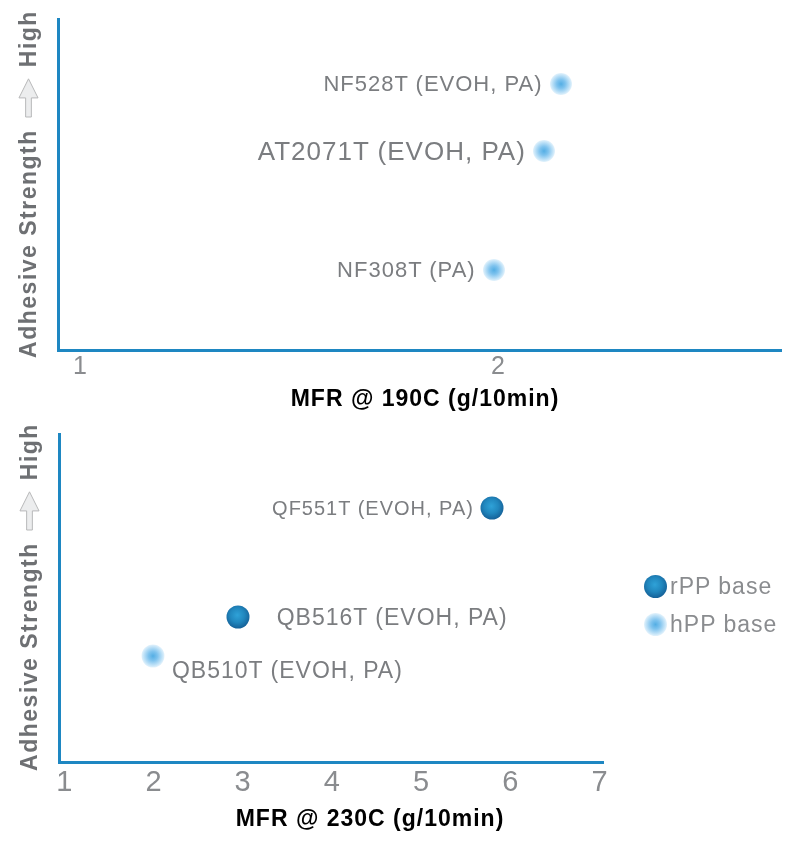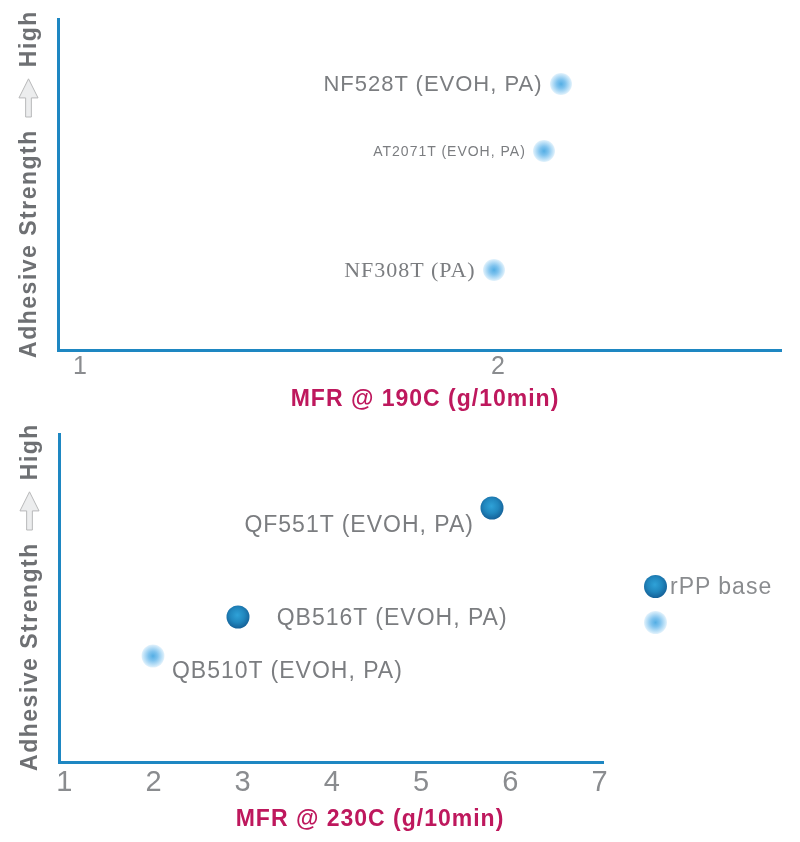--- a/index.html
+++ b/index.html
@@ -16,21 +16,21 @@
 
   .ylabel{
     position:absolute;display:flex;align-items:center;gap:10px;white-space:nowrap;
     font-weight:bold;font-size:23px;letter-spacing:1.5px;color:#6E7073;
     transform:translate(-50%,-50%) rotate(-90deg);
   }
   .ylabel .arrow-svg{flex:0 0 auto;}
 
   .xlabel{
     position:absolute;transform:translateX(-50%);white-space:nowrap;
-    font-weight:bold;font-size:23px;letter-spacing:1px;color:#be185d;
+    font-weight:bold;font-size:23px;letter-spacing:1px;color:#000000;
   }
 
   .tick{
     position:absolute;transform:translateX(-50%);
     color:#8A8C8F;line-height:1;
   }
 
   .dot{border-radius:50%;display:inline-block;}
   .dot.rpp{background:radial-gradient(circle at 47% 42%, #2FA2D8 0%, #2187BE 40%, #16639A 72%, #124F7E 100%);}
   .dot.hpp{background:radial-gradient(circle at 50% 50%, #54AEE4 0%, #7FC3EE 28%, #C4E4F8 58%, #FFFFFF 82%);}
@@ -63,23 +63,23 @@
     <div class="vaxis" style="left:57px;top:18px;height:333px;"></div>
     <div class="haxis" style="left:57px;top:349px;width:725px;"></div>
     <div class="ticks">
         <span class="tick" style="left: 79.9827px; top: 353px; font-size: 25px;">1</span>
         <span class="tick" style="left: 497.85px; top: 353px; font-size: 25px;">2</span>
       </div>
     <div class="plot">
         <span class="dot hpp point-dot" style="height: 22px; width: 22px; left: 560.53px; top: 84.4px;"></span>
         <span class="point-label left" style="font-size: 22px; top: 84.4px; left: 542.53px;">NF528T (EVOH, PA)</span>
         <span class="dot hpp point-dot" style="height: 22px; width: 22px; left: 543.816px; top: 150.8px;"></span>
-        <span class="point-label left" style="font-size: 14px; top: 150.8px; left: 525.816px;">AT2071T (EVOH, PA)</span>
+        <span class="point-label left" style="font-size: 26px; top: 150.8px; left: 525.816px;">AT2071T (EVOH, PA)</span>
         <span class="dot hpp point-dot" style="height: 22px; width: 22px; left: 493.671px; top: 270.32px;"></span>
-        <span class="point-label left" style="font-size: 22px; top: 270.32px; left: 475.671px; font-family: Liberation Serif, serif;">NF308T (PA)</span>
+        <span class="point-label left" style="font-size: 22px; top: 270.32px; left: 475.671px;">NF308T (PA)</span>
       </div>
     <div class="xlabel" style="left:425px;top:385px;">MFR @ 190C (g/10min)</div>
   </section>
 
   <section class="chart" id="chart1">
     <div class="ylabel" style="left:29px;top:187px;">
       <span>Adhesive Strength</span>
       <svg class="arrow-svg" width="42" height="24" viewBox="0 0 44 24">
         <polygon points="2,9 22,9 22,2 42,12 22,22 22,15 2,15" fill="#ECEDEE" stroke="#B5B6B7" stroke-width="1"></polygon>
       </svg>
@@ -91,32 +91,33 @@
         <span class="tick" style="left: 64.2451px; top: 357px; font-size: 29px;">1</span>
         <span class="tick" style="left: 153.461px; top: 357px; font-size: 29px;">2</span>
         <span class="tick" style="left: 242.676px; top: 357px; font-size: 29px;">3</span>
         <span class="tick" style="left: 331.892px; top: 357px; font-size: 29px;">4</span>
         <span class="tick" style="left: 421.108px; top: 357px; font-size: 29px;">5</span>
         <span class="tick" style="left: 510.324px; top: 357px; font-size: 29px;">6</span>
         <span class="tick" style="left: 599.539px; top: 357px; font-size: 29px;">7</span>
       </div>
     <div class="plot">
         <span class="dot rpp point-dot" style="height: 23px; width: 23px; left: 492.48px; top: 98.44px;"></span>
-        <span class="point-label left" style="font-size: 23px; top: 98.44px; left: 473.98px; margin-top: 16px;">QF551T (EVOH, PA)</span>
+        <span class="point-label left" style="font-size: 20px; top: 98.44px; left: 473.98px;">QF551T (EVOH, PA)</span>
         <span class="dot rpp point-dot" style="height: 23px; width: 23px; left: 238.216px; top: 206.68px;"></span>
         <span class="point-label right" style="font-size: 23px; top: 206.68px; left: 256.716px; margin-left: 20px;">QB516T (EVOH, PA)</span>
         <span class="dot hpp point-dot" style="height: 23px; width: 23px; left: 153.461px; top: 246.04px;"></span>
         <span class="point-label right" style="font-size: 23px; top: 260px; left: 171.961px;">QB510T (EVOH, PA)</span>
       </div>
     <div class="xlabel" style="left:330px;top:395px;margin-left:40px;">MFR @ 230C (g/10min)</div>
 
     <div class="legend">
       <div class="legend-row">
         <span class="dot rpp"></span>
         <span class="legend-text">rPP base</span>
       </div>
       <div class="legend-row">
         <span class="dot hpp"></span>
+        <span class="legend-text">hPP base</span>
       </div>
     </div>
   </section>
 
 </div>
 
 </body></html>

